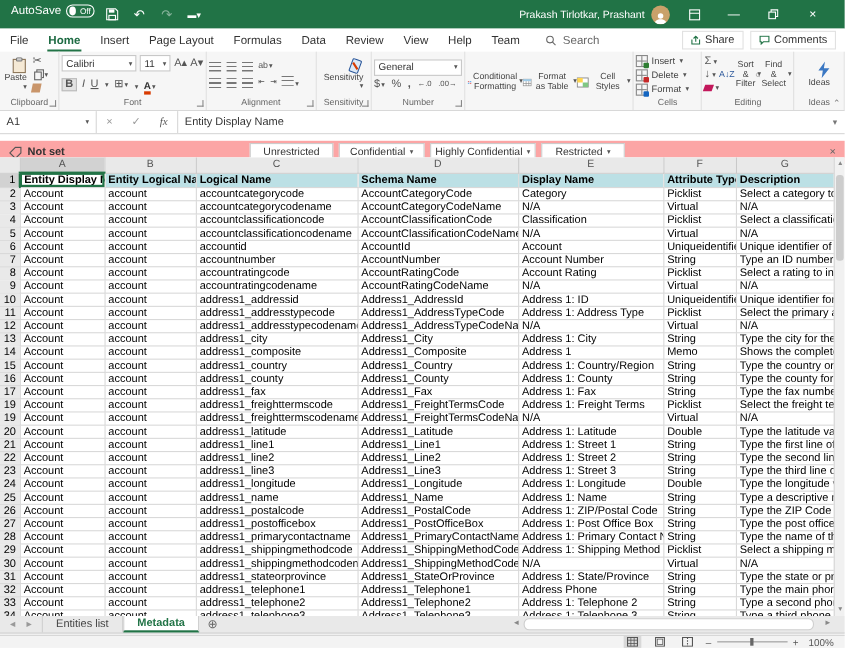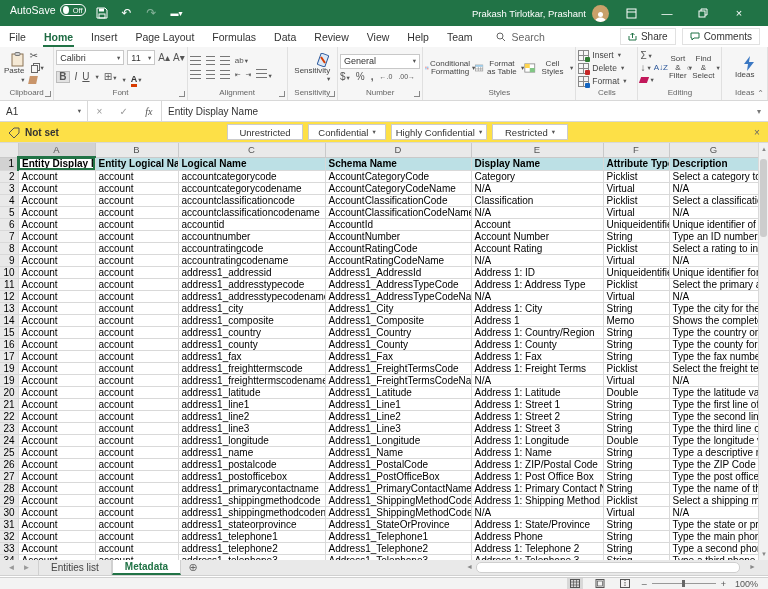--- a/index.html
+++ b/index.html
@@ -62,21 +62,21 @@
 
   
   .formulabar { position:absolute; left:0; top:101px; width:768px; height:21px; background:#fff; border-bottom:1px solid #d8d8d8; display:flex; align-items:stretch; font-size:10px; color:#333; }
   .namebox { width:88px; border-right:1px solid #d8d8d8; display:flex; align-items:center; justify-content:space-between; padding:0 6px; }
   .fbtns { width:74px; border-right:1px solid #d8d8d8; display:flex; align-items:center; justify-content:space-around; color:#999; }
   .fx { font-style:italic; font-family:"Liberation Serif",serif; color:#555; }
   .fcontent { flex:1; display:flex; align-items:center; padding:0 6px; }
   .fchev { width:18px; display:flex; align-items:center; justify-content:center; color:#777; font-size:8px; }
 
   
-  .sensbar { position:absolute; left:0; top:122px; width:768px; height:21px; background:#fde047; border-bottom:1px solid #d8d8d8; font-size:10px; color:#333; }
+  .sensbar { position:absolute; left:0; top:128px; width:768px; height:21px; background:#fca5a5; border-bottom:1px solid #d8d8d8; font-size:10px; color:#333; }
   .sens-label { position:absolute; left:8px; top:0; height:21px; display:flex; align-items:center; gap:5px; font-weight:700; }
   .sens-btn { position:absolute; top:2px; height:16px; background:#fff; border:1px solid #ccc; display:flex; align-items:center; justify-content:center; gap:3px; font-size:9.5px; }
   .sens-close { position:absolute; right:4px; top:3px; width:14px; height:14px; display:flex; align-items:center; justify-content:center; color:#666; font-size:10px; }
 
   
   .gridwrap { position:absolute; left:0; top:143px; width:768px; height:417px; overflow:hidden; background:#fff; }
   table.grid { border-collapse:collapse; table-layout:fixed; width:758px; }
   table.grid td { white-space:nowrap; overflow:hidden; font-size:10px; color:#000; padding:0 3px;
     border-right:1px solid #d9d9d9; border-bottom:1px solid #d9d9d9; }
   tr.lrow td { height:14px; background:#e9e9e9; color:#555; text-align:center; font-size:9.5px; border-right:1px solid #c9c9c9; border-bottom:1px solid #c9c9c9; }
@@ -341,21 +341,20 @@
         <div class="stack-btn">
           <svg width="14" height="12" viewBox="0 0 14 12">
               <rect x="1" y="1" width="12" height="10" fill="#fff" stroke="#888"></rect>
               <rect x="1" y="1" width="6" height="5" fill="#ffd54f"></rect>
               <rect x="7" y="6" width="6" height="5" fill="#81c784"></rect>
             </svg>
           <span>Cell Styles</span>
             <span class="caret">▾</span>
         </div>
       </div>
-      <div class="g-label"><span>Styles</span></div>
     </div>
 
     <div class="group" style="width:64px">
       <div class="g-body">
         <div class="two-rows" style="gap:2px">
           <div class="irow">
               <span class="grid-ic ins"></span>
               <span style="font-size:8.5px;color:#444">Insert</span>
               <span class="caret">▾</span>
             </div>

